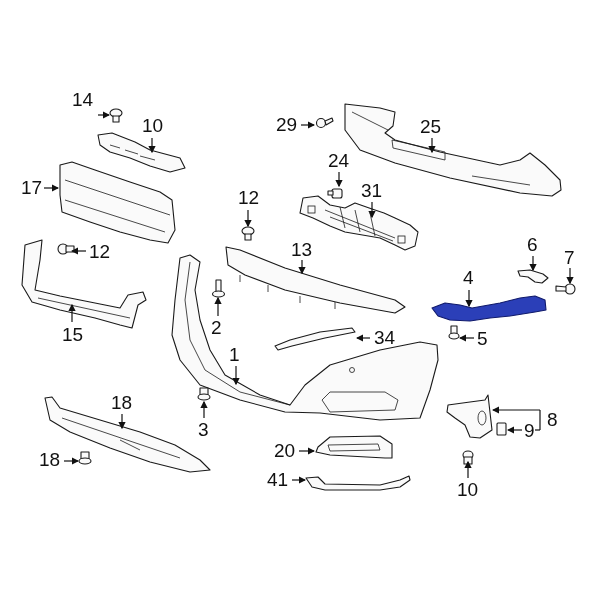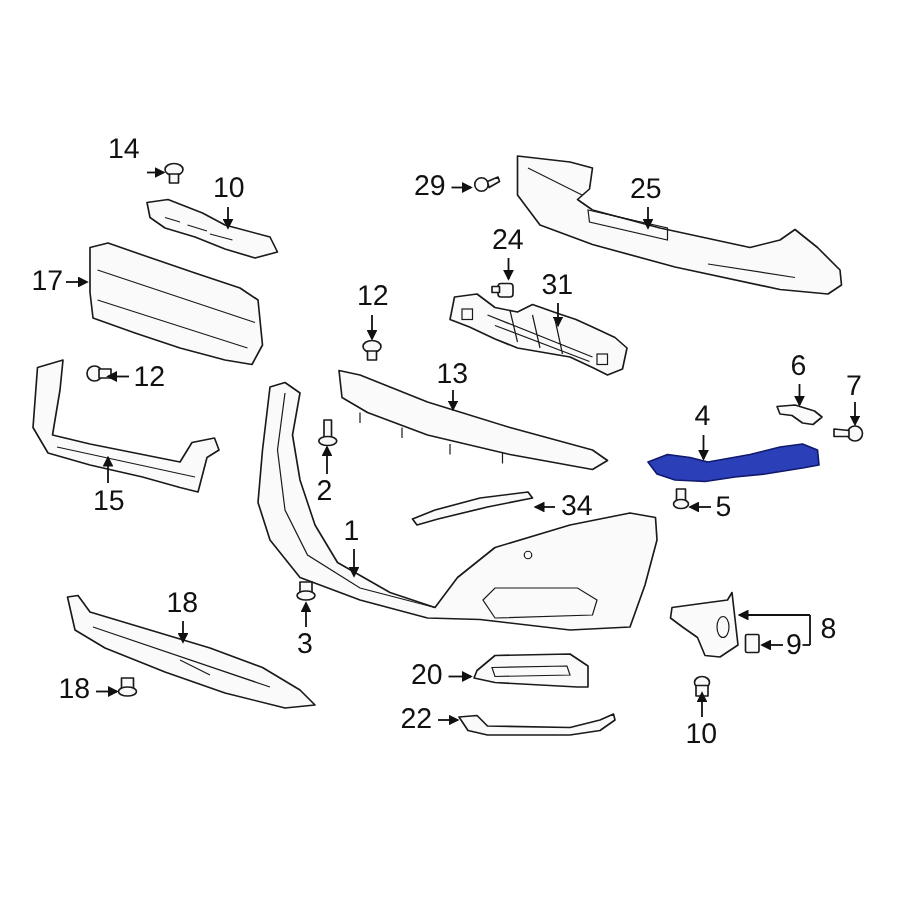--- a/index.html
+++ b/index.html
@@ -200,18 +200,18 @@
 <span class="callout" style="left:238px;top:188px">12</span>
 <span class="callout" style="left:142px;top:116px">10</span>
 <span class="callout" style="left:72px;top:90px">14</span>
 <span class="callout" style="left:62px;top:325px">15</span>
 <span class="callout" style="left:89px;top:242px">12</span>
 <span class="callout" style="left:21px;top:178px">17</span>
 <span class="callout" style="left:111px;top:393px">18</span>
 <span class="callout" style="left:39px;top:450px">18</span>
 <span class="callout" style="left:274px;top:441px">20</span>
 <span class="callout" style="left:374px;top:328px">34</span>
-<span class="callout" style="left:267px;top:470px">22</span>
+<span class="callout" style="left:267px;top:470px">41</span>
 <span class="callout" style="left:361px;top:181px">31</span>
 <span class="callout" style="left:328px;top:151px">24</span>
 <span class="callout" style="left:420px;top:117px">25</span>
 <span class="callout" style="left:276px;top:115px">29</span>
 </div>
 
 </body></html>

